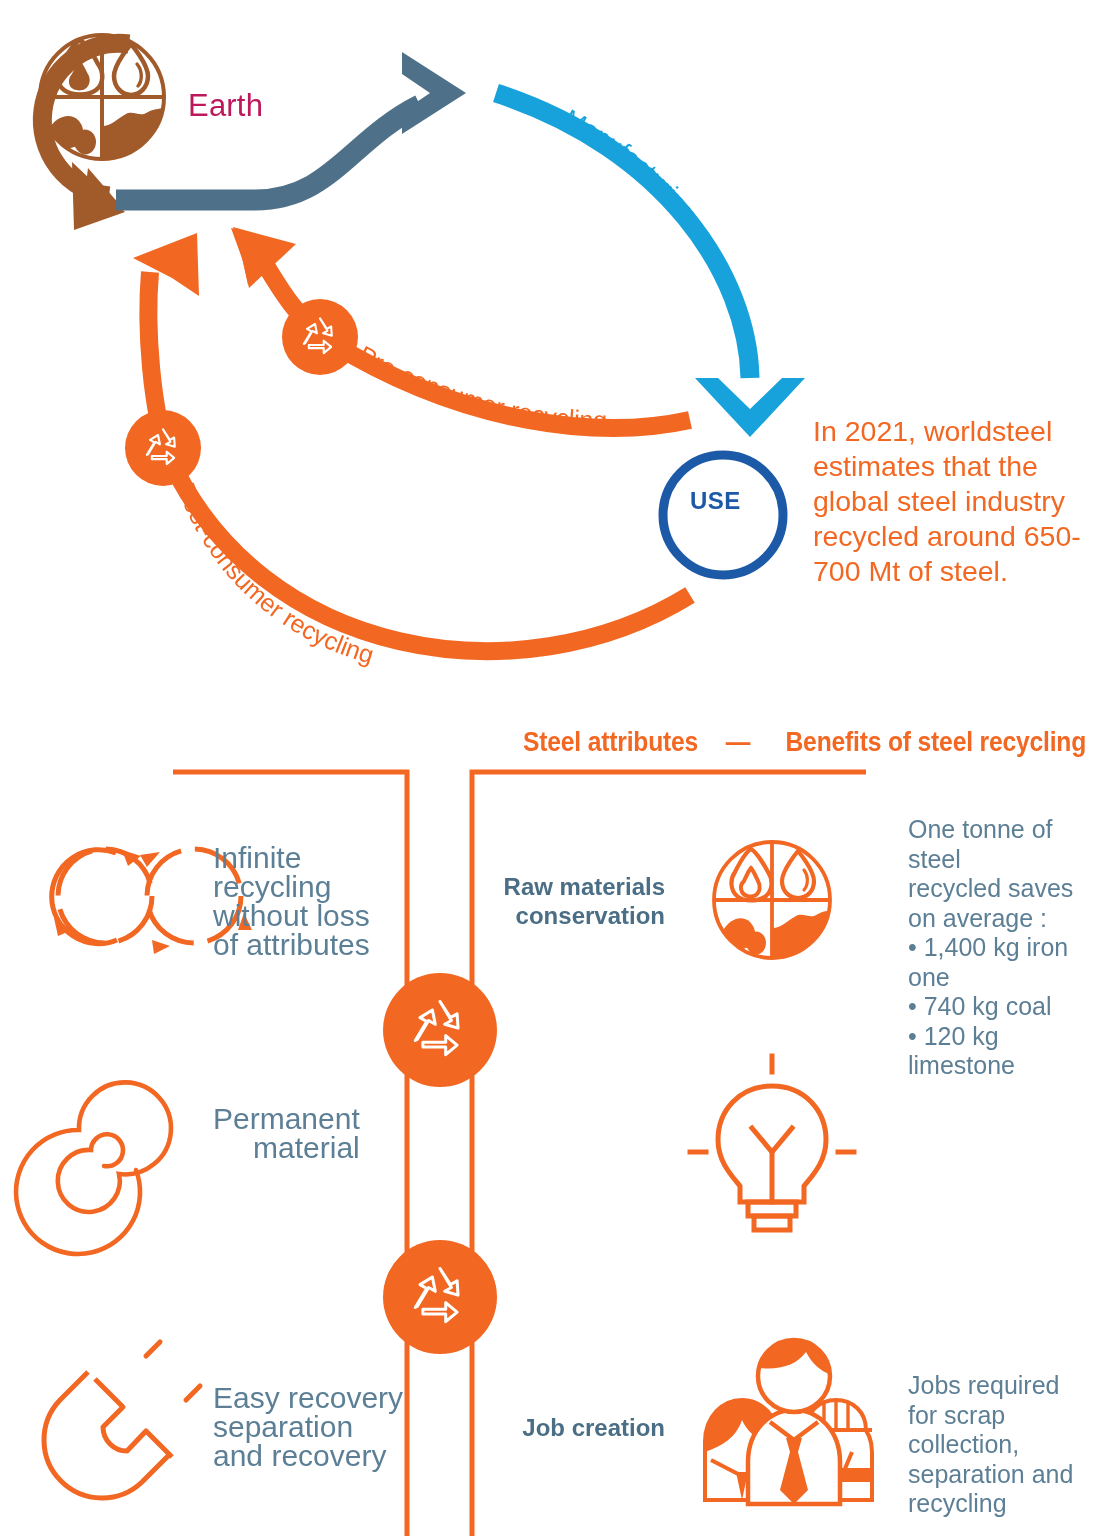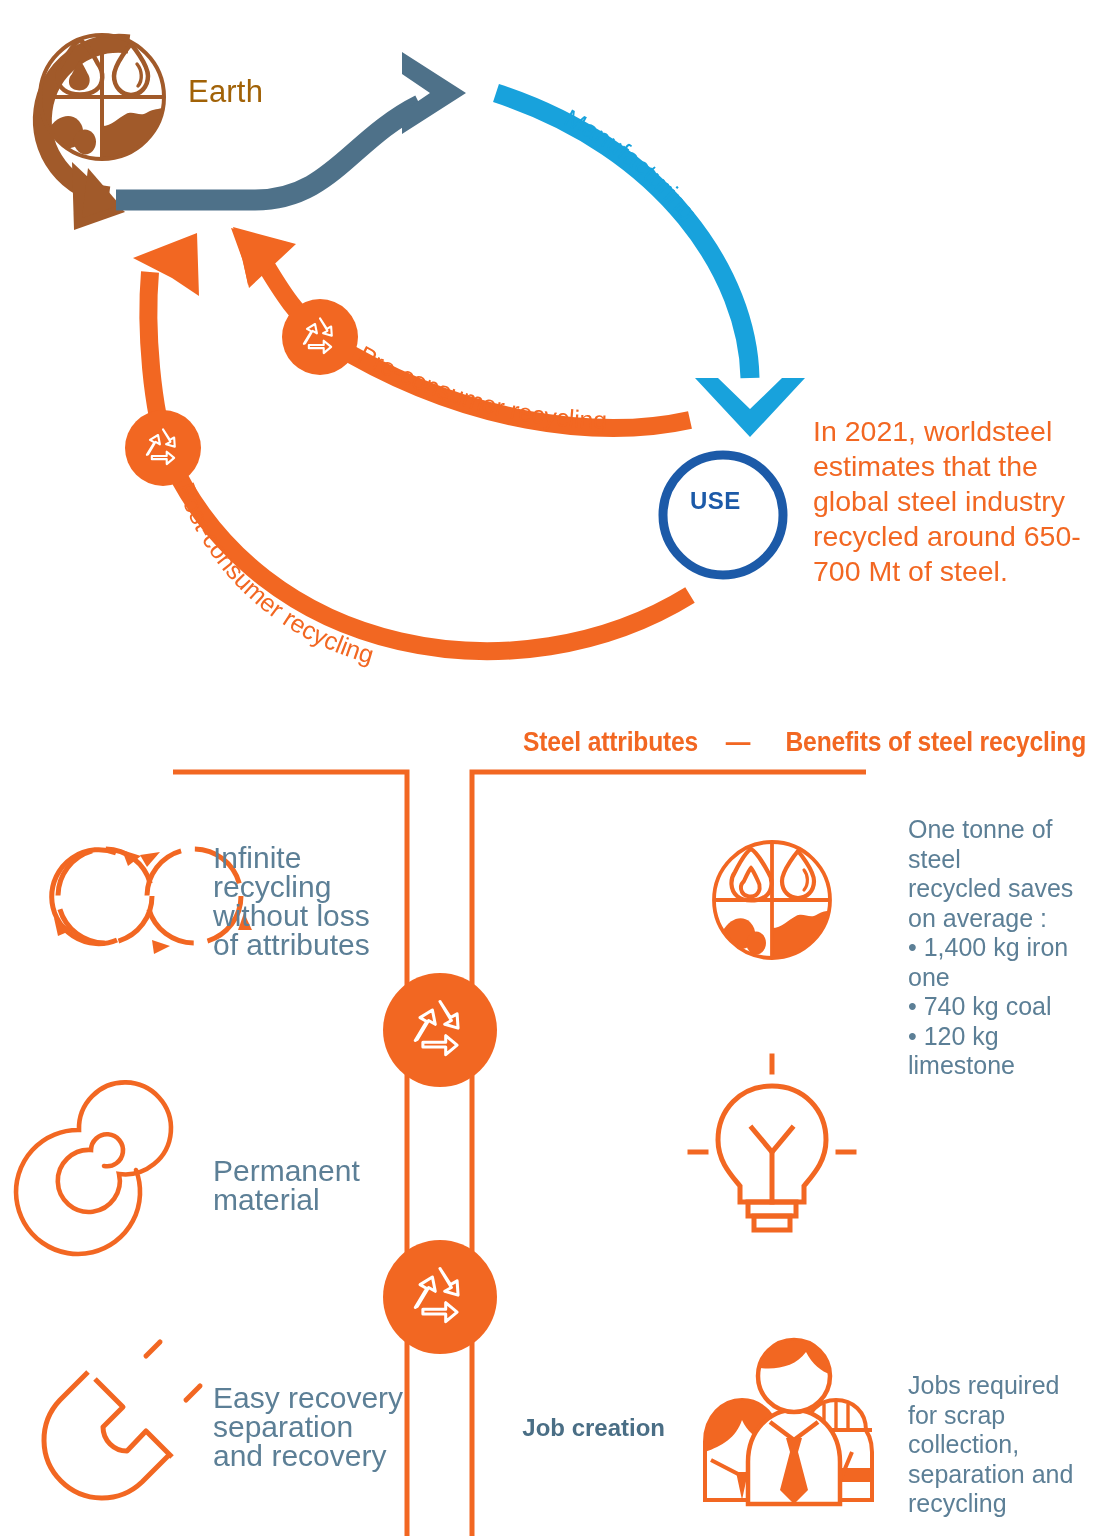--- a/index.html
+++ b/index.html
@@ -16,23 +16,23 @@
     height: 1536px;
     background: #ffffff;
     overflow: hidden;
   }
   .abs { position: absolute; }
 
   
   #cycle-svg { position: absolute; left: 0; top: 0; width: 1107px; height: 700px; }
 
   #earth-label {
-    left: 188px; top: 74px;
+    left: 188px; top: 88px;
     font-size: 31px;
-    color: #a16207;
+    color: #be185d;
     letter-spacing: .2px;
   }
 
   #use-text {
     left: 690px; top: 487px;
     font-size: 24px;
     font-weight: 700;
     color: #1C5AA8;
     letter-spacing: .5px;
   }
@@ -320,31 +320,35 @@
     </g>
   </svg>
 
   <div class="abs left-text" style="left:213px; top:843px;">
     <div>Infinite</div>
     <div>recycling</div>
     <div>without loss</div>
     <div>of attributes</div>
   </div>
 
+  <div class="abs mid-label" style="left:440px; top:872px; width:225px;">
+    <div>Raw materials</div>
+    <div>conservation</div>
+  </div>
 
   <div class="abs right-text" style="left:872px; top:815px;">
     <div>One tonne of steel</div>
     <div>recycled saves</div>
     <div>on average :</div>
     <div>• 1,400 kg iron one</div>
     <div>• 740 kg coal</div>
     <div>• 120 kg limestone</div>
   </div>
 
-  <div class="abs left-text" style="left:213px; top:1156px;">
+  <div class="abs left-text" style="left:213px; top:1104px;text-align:right;">
     <div>Permanent</div>
     <div>material</div>
   </div>
 
 
 
   <div class="abs left-text" style="left:213px; top:1383px;">
     <div>Easy recovery</div>
     <div>separation</div>
     <div>and recovery</div>

